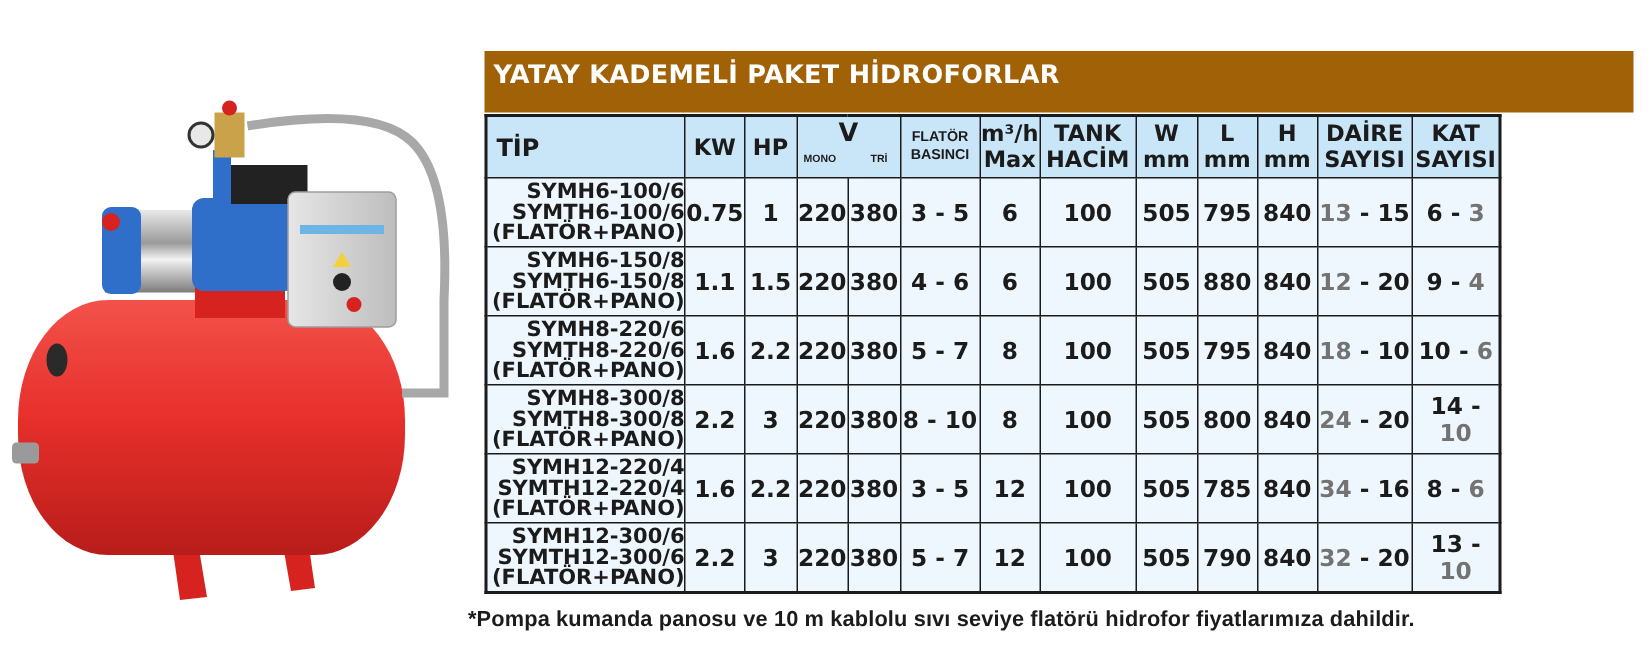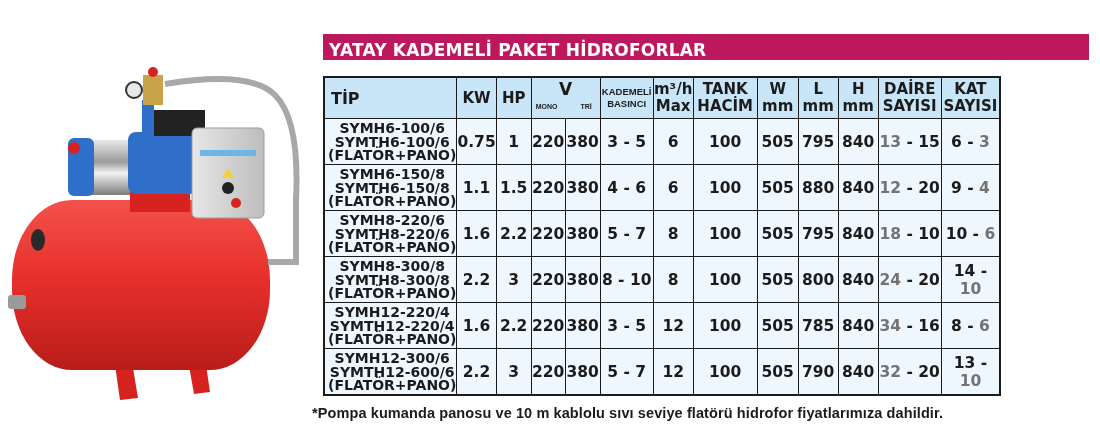--- a/index.html
+++ b/index.html
@@ -2,43 +2,43 @@
 <html><head>
 <meta charset="utf-8">
 <style>
   html, body { margin: 0; padding: 0; }
   body {
     width: 1100px; height: 444px; background: #ffffff; position: relative; overflow: hidden;
     font-family: "Liberation Sans", sans-serif;
   }
   .product-image { position: absolute; left: 0; top: 40px; width: 320px; height: 400px; }
   .title-bar {
-    position: absolute; left: 323px; top: 34px; width: 766px; height: 26px;
-    background: #be185d; color: #ffffff;
+    position: absolute; left: 323px; top: 34px; width: 766px; height: 41px;
+    background: #a16207; color: #ffffff;
     font-family: "DejaVu Sans", sans-serif; font-weight: bold; font-size: 17px;
     line-height: 32px; padding-left: 6px; box-sizing: border-box; letter-spacing: 0.2px;
   }
   table.spec {
     position: absolute; left: 323px; top: 76px;
     border-collapse: collapse; border: 2px solid #1b1b1b;
     font-family: "DejaVu Sans", sans-serif; font-weight: bold; color: #1b1b1b;
   }
   table.spec th, table.spec td {
     border: 1px solid #1b1b1b; padding: 0; text-align: center; vertical-align: middle;
   }
   table.spec thead th {
     background: #c9e6f8; height: 40px; font-size: 15px; line-height: 17px;
   }
   table.spec thead th.tip { text-align: left; padding-left: 6px; font-size: 16px; }
   table.spec thead th.small { font-size: 9.5px; line-height: 12px; font-family: "Liberation Sans", sans-serif; }
   table.spec thead th.vhead { position: relative; }
   .vhead .vlabel { display: block; font-size: 17px; line-height: 18px; margin-top: -2px; }
   .vhead .vsub { display: flex; justify-content: space-between; font-size: 7px; font-family: "Liberation Sans", sans-serif; padding: 0 8px 0 4px; }
   table.spec tbody td { background: #eef7fd; height: 45px; font-size: 15.5px; }
-  table.spec tbody td.tip { text-align: center; padding-left: 3px; line-height: 14px; font-size: 14px; white-space: nowrap; }
+  table.spec tbody td.tip { text-align: right; padding-left: 3px; line-height: 14px; font-size: 14px; white-space: nowrap; }
   .tip .sub { font-size: 14px; display: block; line-height: 13px; }
   .red { color: #737373; }
   .footnote {
     position: absolute; left: 312px; top: 405px; font-size: 14.5px; color: #1b1b1b;
     font-family: "Liberation Sans", sans-serif; font-weight: bold; letter-spacing: 0.1px;
   }
 </style>
 </head>
 <body>
 
@@ -115,21 +115,21 @@
       <th class="tip">TİP</th>
       <th>KW</th>
       <th>HP</th>
       <th colspan="2" class="vhead">
         <span class="vlabel">V</span>
         <span class="vsub">
             <span>MONO</span>
             <span>TRİ</span>
           </span>
       </th>
-      <th class="small"><span>KADEMELİ</span><br><span>BASINCI</span></th>
+      <th class="small"><span>FLATÖR</span><br><span>BASINCI</span></th>
       <th><span>m³/h</span><br><span>Max</span></th>
       <th><span>TANK</span><br><span>HACİM</span></th>
       <th><span>W</span><br><span>mm</span></th>
       <th><span>L</span><br><span>mm</span></th>
       <th><span>H</span><br><span>mm</span></th>
       <th><span>DAİRE</span><br><span>SAYISI</span></th>
       <th><span>KAT</span><br><span>SAYISI</span></th>
     </tr>
   </thead>
   <tbody id="tbody">
@@ -208,21 +208,21 @@
       <td>12</td>
       <td>100</td>
       <td>505</td>
       <td>785</td>
       <td>840</td>
       <td><span class="red">34</span><span> - 16</span></td>
       <td><span>8 - </span><span class="red">6</span></td>
     </tr>
 
     <tr>
-      <td class="tip"><span>SYMH12-300/6</span><br><span>SYMTH12-600/6</span><span class="sub">(FLATÖR+PANO)</span></td>
+      <td class="tip"><span>SYMH12-300/6</span><br><span>SYMTH12-300/6</span><span class="sub">(FLATÖR+PANO)</span></td>
       <td>2.2</td>
       <td>3</td>
       <td>220</td>
       <td>380</td>
       <td>5 - 7</td>
       <td>12</td>
       <td>100</td>
       <td>505</td>
       <td>790</td>
       <td>840</td>

